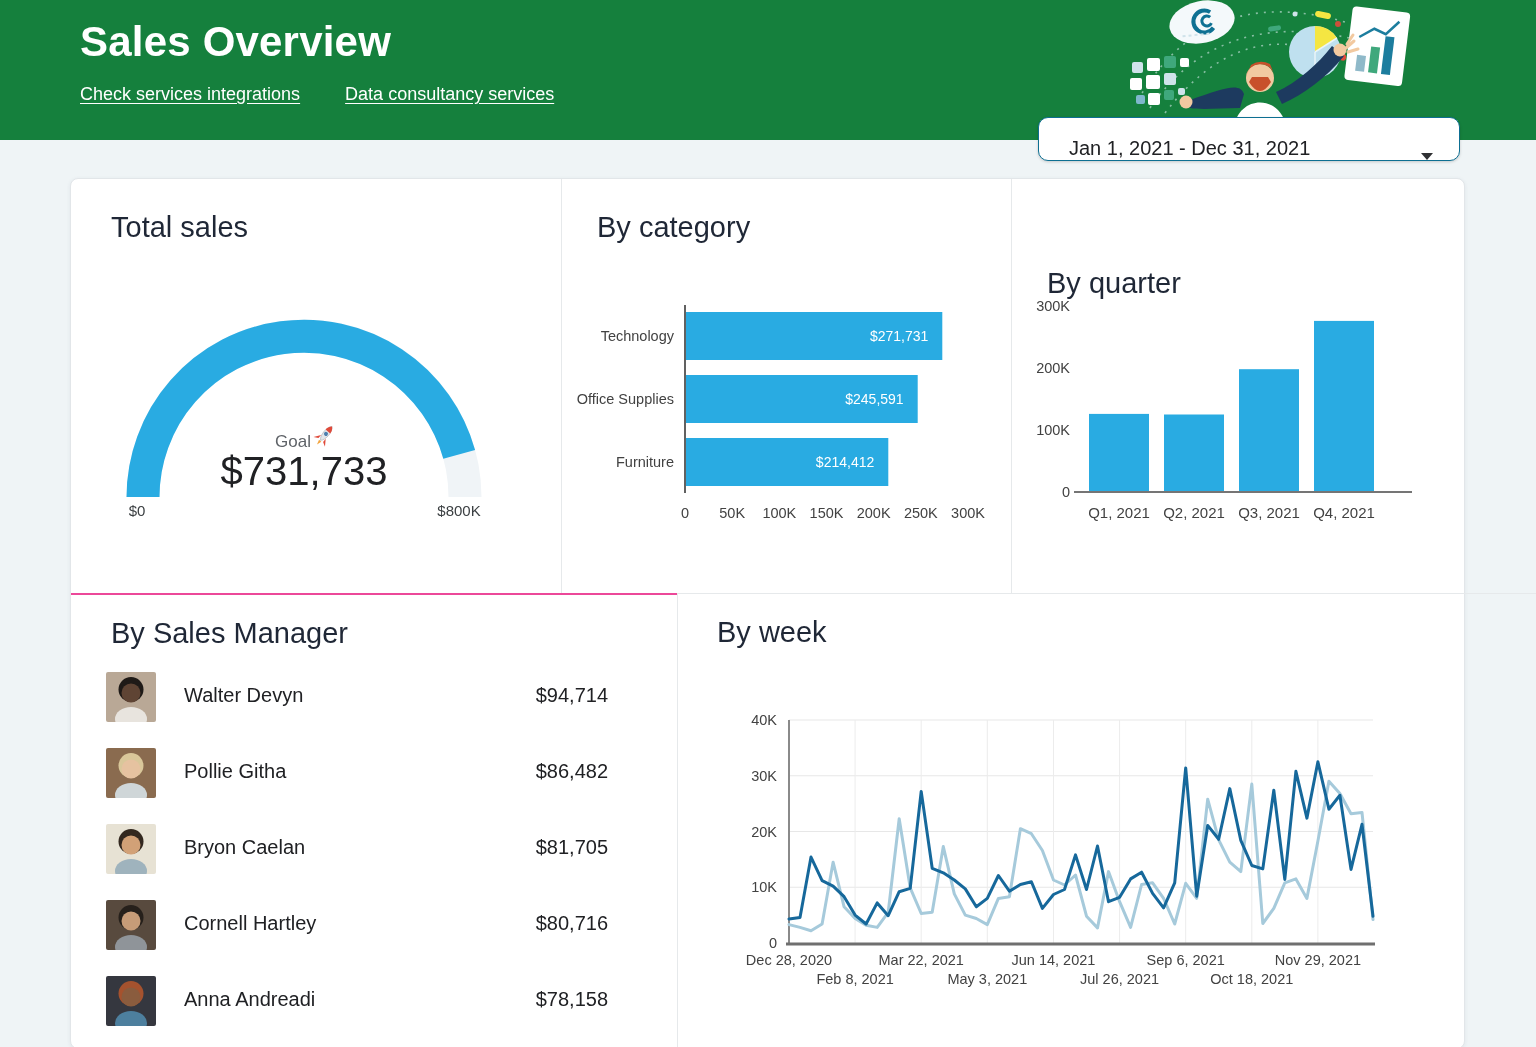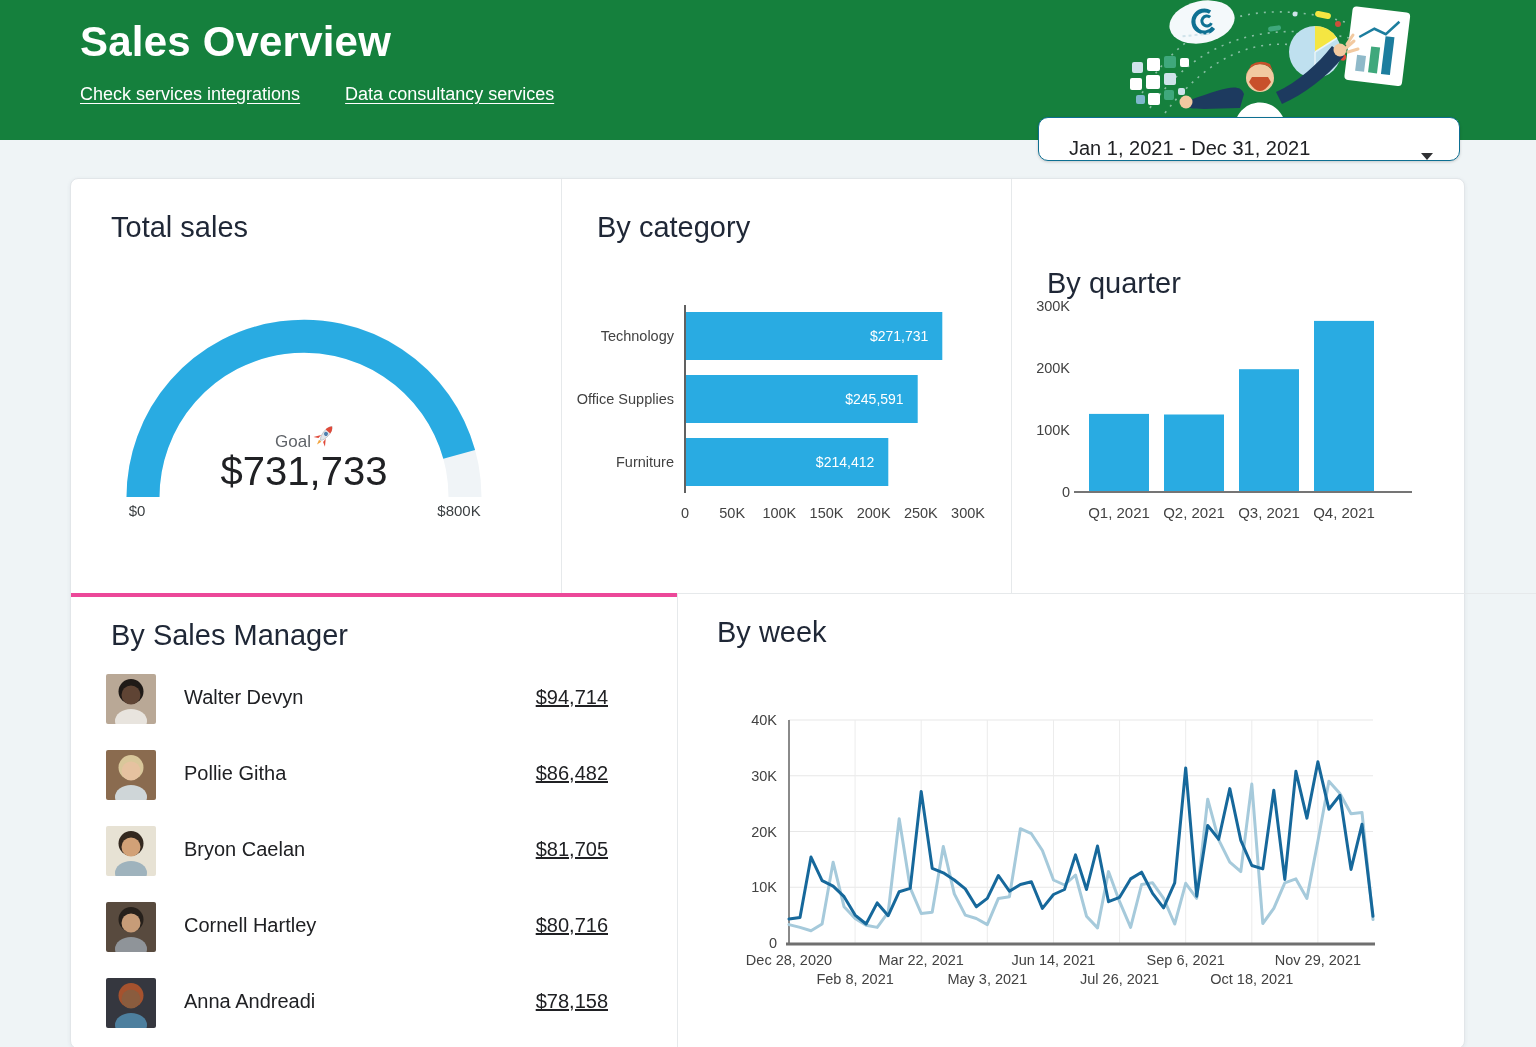--- a/index.html
+++ b/index.html
@@ -27,35 +27,35 @@
   
   .board{
     position:absolute;left:70px;top:178px;width:1393px;height:869px;
     background:#fff;border:1px solid #e2e6e9;border-radius:8px;
     box-shadow:0 1px 4px rgba(40,60,80,.07);
   }
   .cell{position:absolute;box-sizing:border-box;}
   #cell-total   {left:0;    top:0;    width:490px;height:414px;}
   #cell-category{left:490px;top:0;    width:450px;height:414px;border-left:1px solid #e6e9eb;}
   #cell-quarter {left:940px;top:0;    width:453px;height:414px;border-left:1px solid #e6e9eb;}
-  #cell-manager {left:0;    top:414px;width:606px;height:455px;border-top:4px solid #ec4899;}
+  #cell-manager {left:0;    top:414px;width:606px;height:455px;border-top:2px solid #ec4899;}
   #cell-week    {left:606px;top:414px;width:873px;height:455px;border-top:1px solid #e6e9eb;border-left:1px solid #e6e9eb;}
   .card-title{position:absolute;margin:0;font-size:29px;font-weight:500;color:#1f2736;}
   #cell-total  .card-title{left:40px;top:32px;}
   #cell-category .card-title{left:35px;top:32px;}
   #cell-quarter .card-title{left:35px;top:40px;margin-top:48px;}
   #cell-manager .card-title{left:40px;top:22px;}
   #cell-week   .card-title{left:39px;top:22px;}
   .chart-host{position:absolute;left:0;top:0;right:0;bottom:0;}
   .chart-host svg{position:absolute;left:0;top:0;}
   
   .mg-row{position:absolute;left:35px;width:502px;height:52px;display:flex;align-items:flex-start;}
   .mg-avatar{width:50px;height:50px;border-radius:2px;overflow:hidden;flex:none;}
   .mg-name{margin-left:28px;font-size:20px;color:#202124;padding-top:12px;}
-  .mg-value{margin-left:auto;font-size:20px;color:#202124;padding-top:12px;text-decoration:underline;}
+  .mg-value{margin-left:auto;font-size:20px;color:#202124;padding-top:12px;}
 </style>
 </head>
 <body>
 
 <div class="header">
   <h1>Sales Overview</h1>
   <div class="header-links">
     <a>Check services integrations</a>
     <a>Data consultancy services</a>
   </div>

